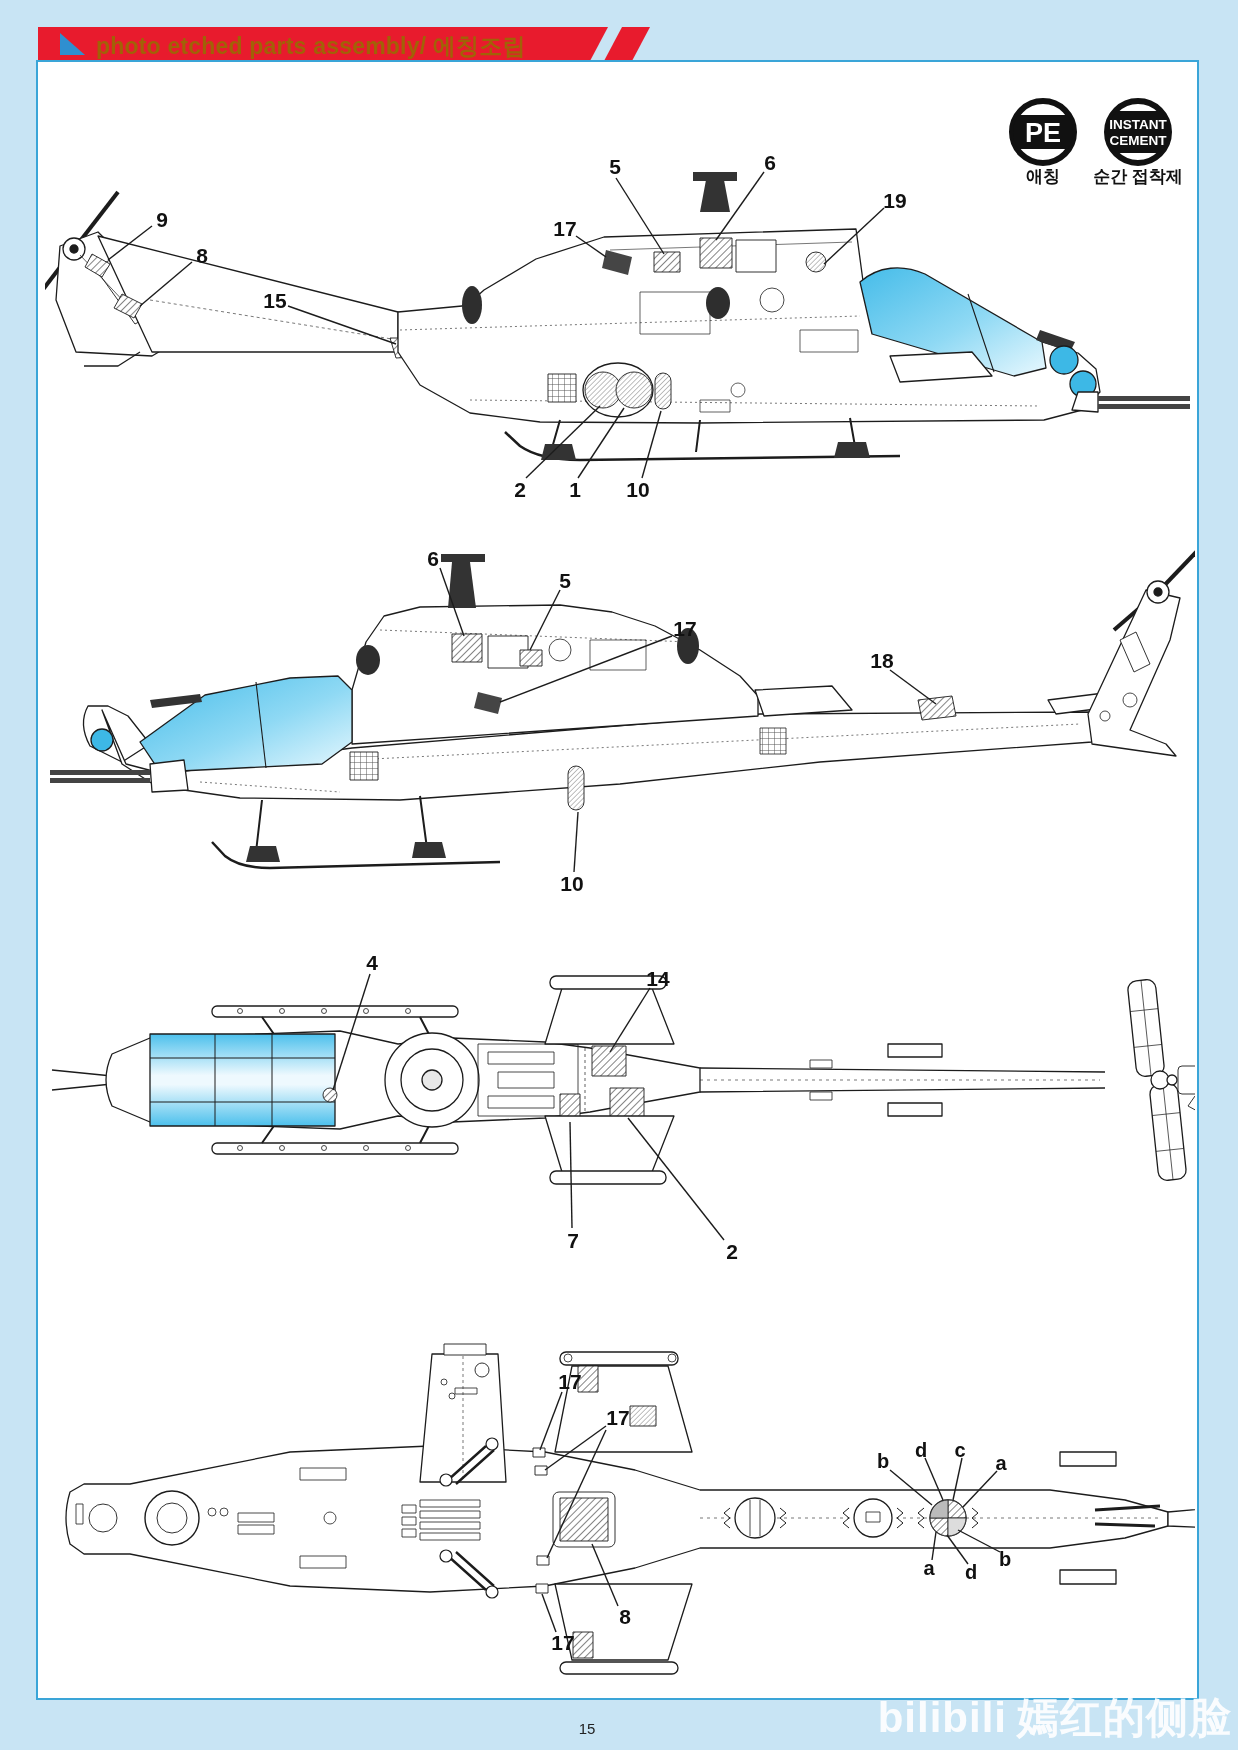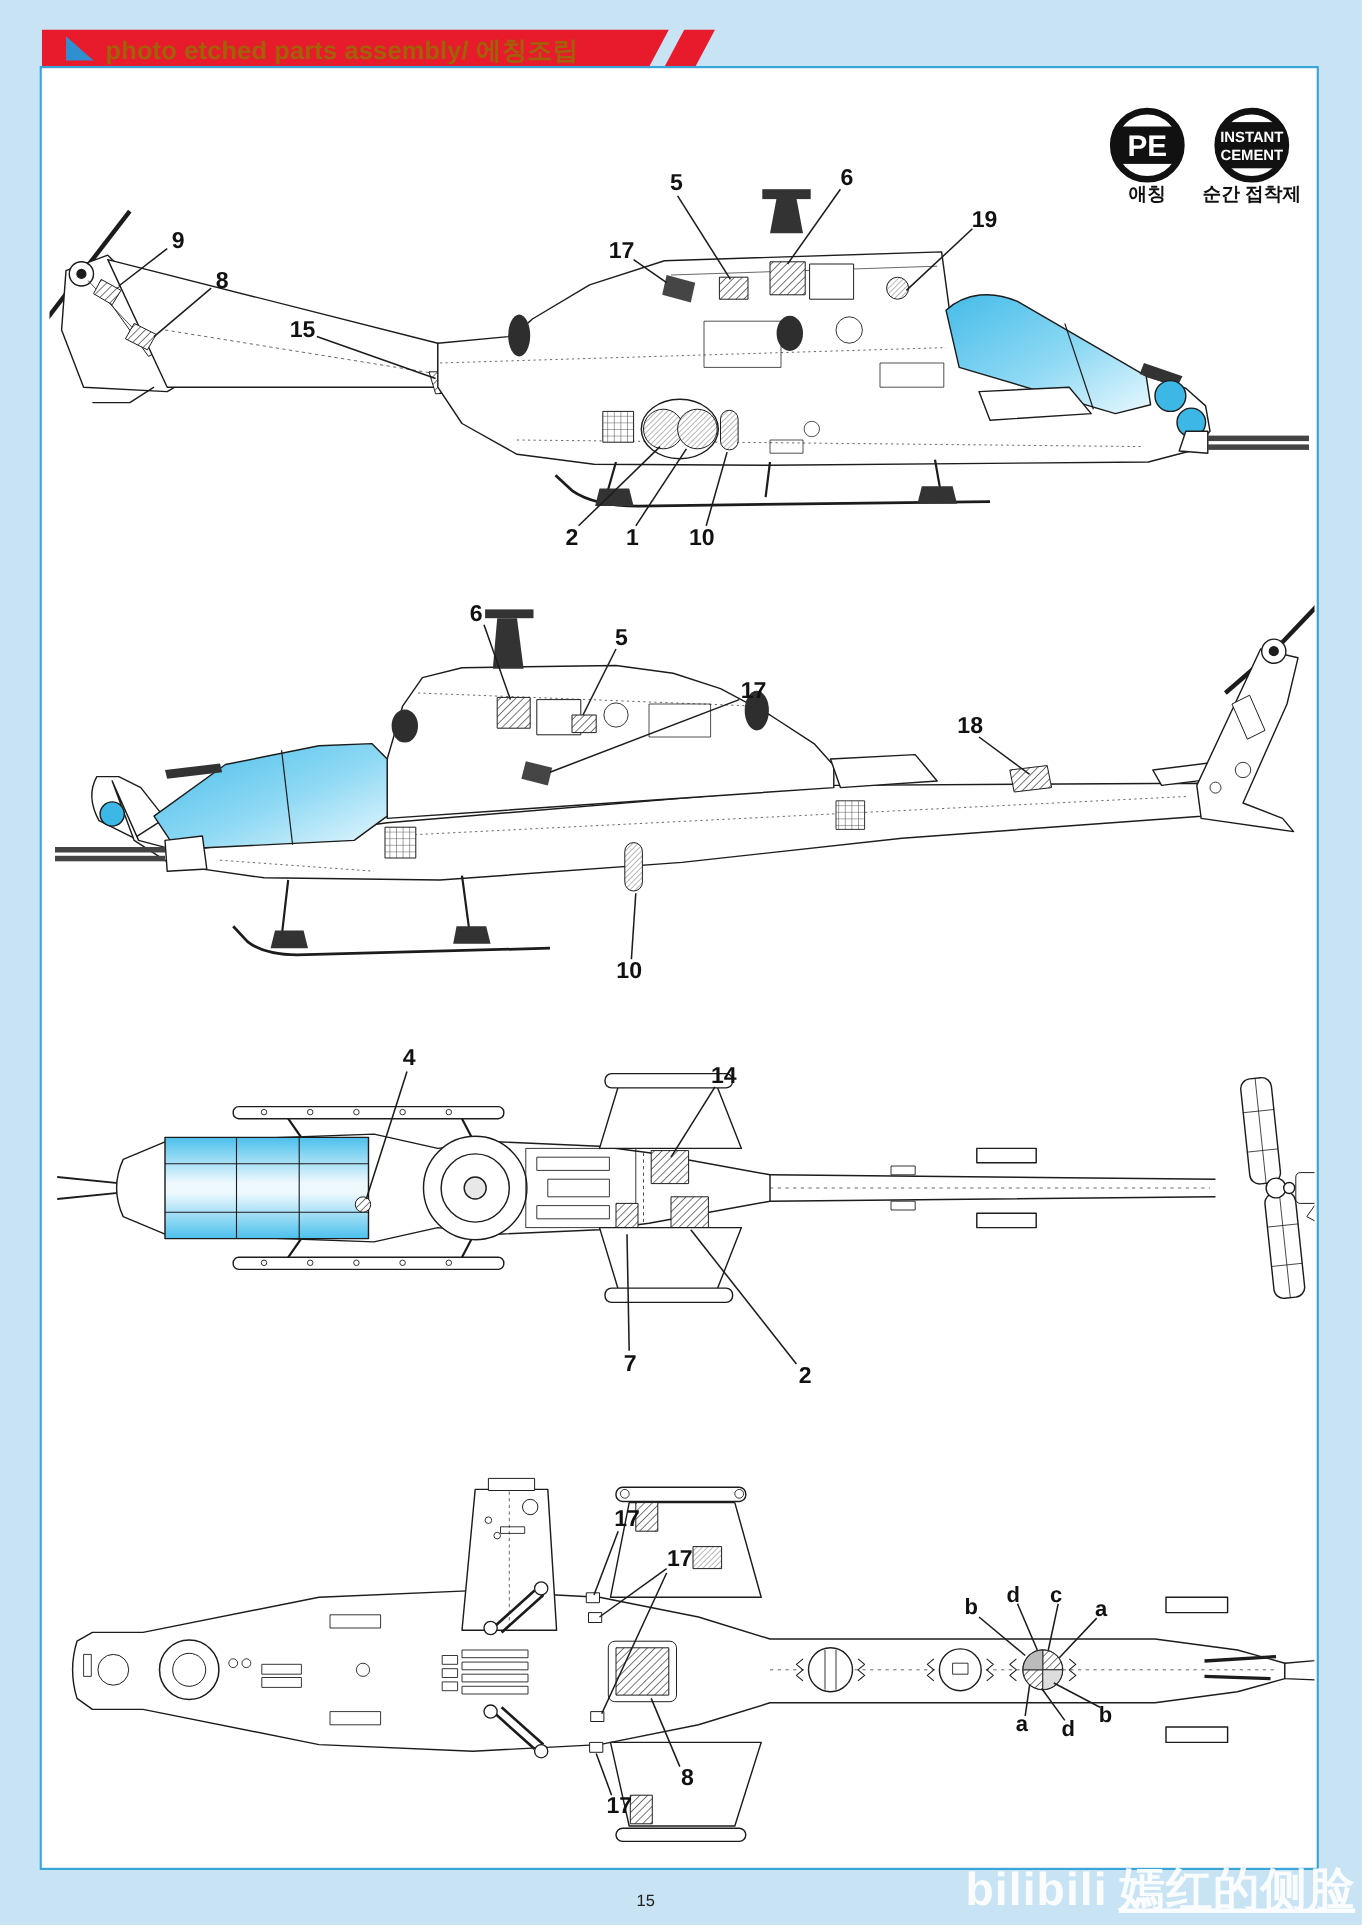--- a/index.html
+++ b/index.html
@@ -7,21 +7,21 @@
   .content-frame{position:absolute;left:36px;top:60px;width:1163px;height:1640px;background:#ffffff;border:2px solid #3aa5d8;box-sizing:border-box;}
   .header-svg{position:absolute;left:38px;top:24px;width:640px;height:40px;}
   .header-title{position:absolute;left:96px;top:31px;color:#a16207;font-size:23px;font-weight:700;letter-spacing:.2px;white-space:nowrap;}
   .badges-svg{position:absolute;left:995px;top:92px;width:215px;height:96px;}
   .diagram{position:absolute;}
   .diagram svg{display:block;width:100%;height:100%;}
   .co{position:absolute;transform:translate(-50%,-50%);font-weight:700;font-size:21px;color:#111;line-height:1;white-space:nowrap;}
   .co.sm{font-size:20px;}
   .page-number{position:absolute;left:552px;top:1720px;width:70px;text-align:center;font-size:15px;color:#222;}
   .watermark{position:absolute;right:6px;top:1690px;color:#ffffff;opacity:.92;font-weight:700;font-size:42px;letter-spacing:1px;white-space:nowrap;}
-  .watermark .wm-name{margin-left:10px;text-decoration:underline;}
+  .watermark .wm-name{margin-left:10px;}
   svg text{font-family:"Liberation Sans",sans-serif;}
 </style>
 </head>
 <body>
 
 <svg class="header-svg" viewBox="0 0 640 40">
   <polygon points="0,3 570,3 552,37 0,37" fill="#e81b2d"></polygon>
   <polygon points="584,3 612,3 594,37 566,37" fill="#e81b2d"></polygon>
   <polygon points="22,9 47,31 22,31" fill="#2f8fd0"></polygon>
 </svg>

